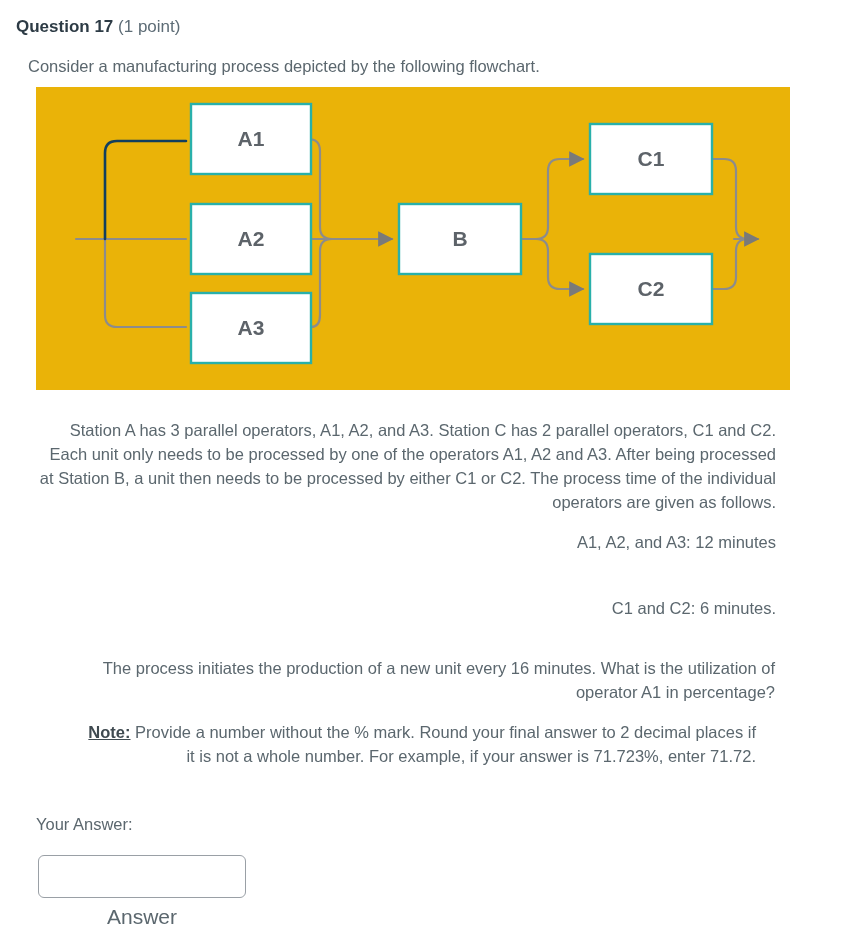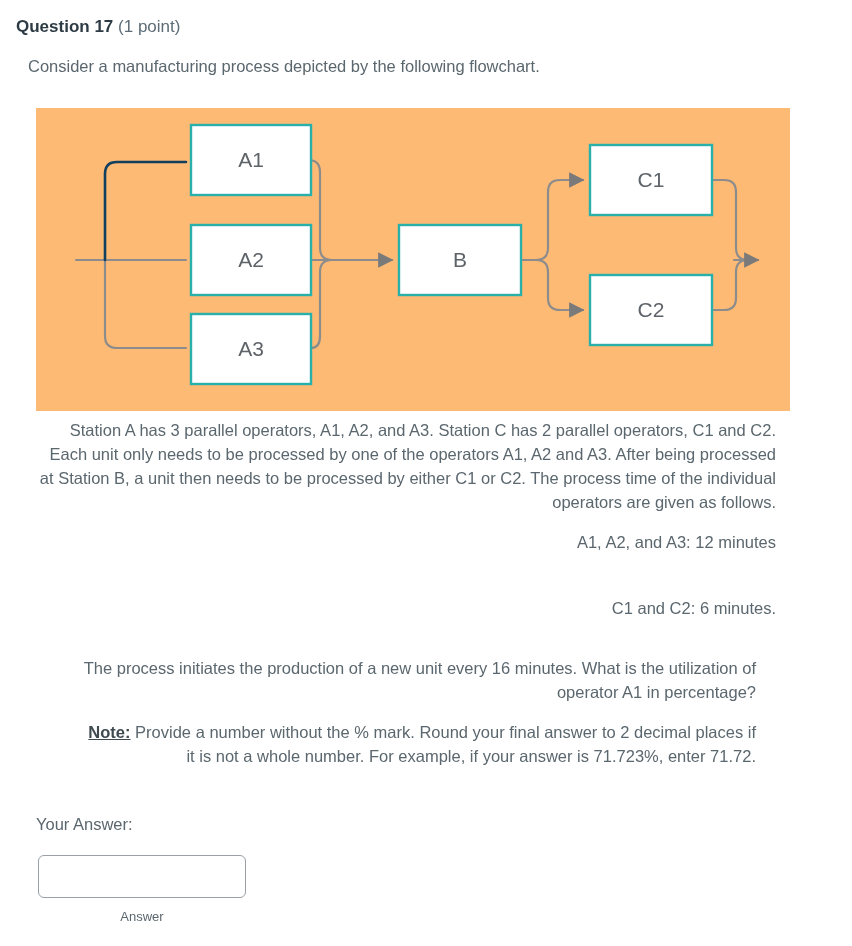--- a/index.html
+++ b/index.html
@@ -49,24 +49,25 @@
     width: 780px;
     font-size: 16.5px;
     line-height: 24px;
     color: #5b676e;
   }
 
   
   .diagram-panel {
     position: absolute;
     left: 36px;
-    top: 108px;
+    top: 87px;
     width: 754px;
     height: 303px;
-    background: #fdba74;
+    background: #eab308;
+    font-weight: bold;
   }
   .diagram-panel svg {
     display: block;
   }
   .node-label {
     font-family: "Liberation Sans", sans-serif;
     font-size: 21px;
     fill: #5d6369;
     text-anchor: middle;
     dominant-baseline: middle;
@@ -81,21 +82,21 @@
     line-height: 24px;
     color: #5b676e;
     text-align: right;
   }
   .para-desc { top: 418px; }
   .para-times { top: 530px; }
   .para-times .tline {
     margin: 0 0 42px 32px;
   }
   .para-times .tline:last-child { margin-bottom: 0; }
-  .para-question { top: 656px; width: 720px; }
+  .para-question { top: 656px; width: 720px; margin-left: 19px; }
   .para-note { top: 720px; width: 720px; }
   .para-note .note-label {
     font-weight: bold;
     text-decoration: underline;
     color: #3f4a50;
     margin-left: 44px;
   }
 
   
   .answer-label {
@@ -120,21 +121,21 @@
     color: #3f4a50;
     padding: 0 10px;
     outline: none;
   }
   .answer-caption {
     position: absolute;
     left: 38px;
     top: 906px;
     width: 208px;
     text-align: center;
-    font-size: 13px;
+    font-size: 21px;
     line-height: 22px;
     color: #5b676e;
   }
 </style>
 </head>
 <body>
 
 <div class="page">
 
   <div class="q-header">

